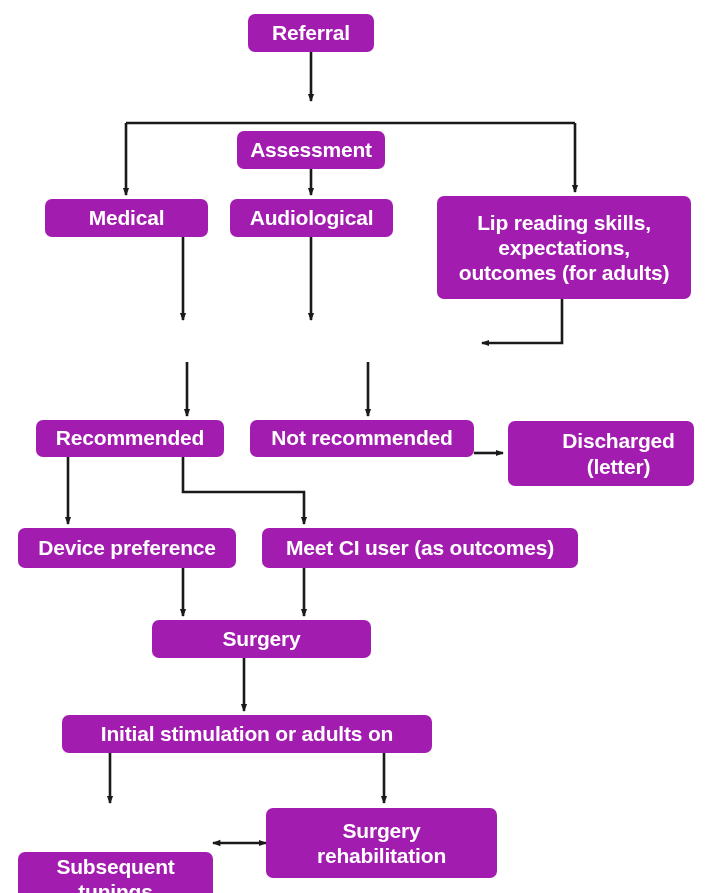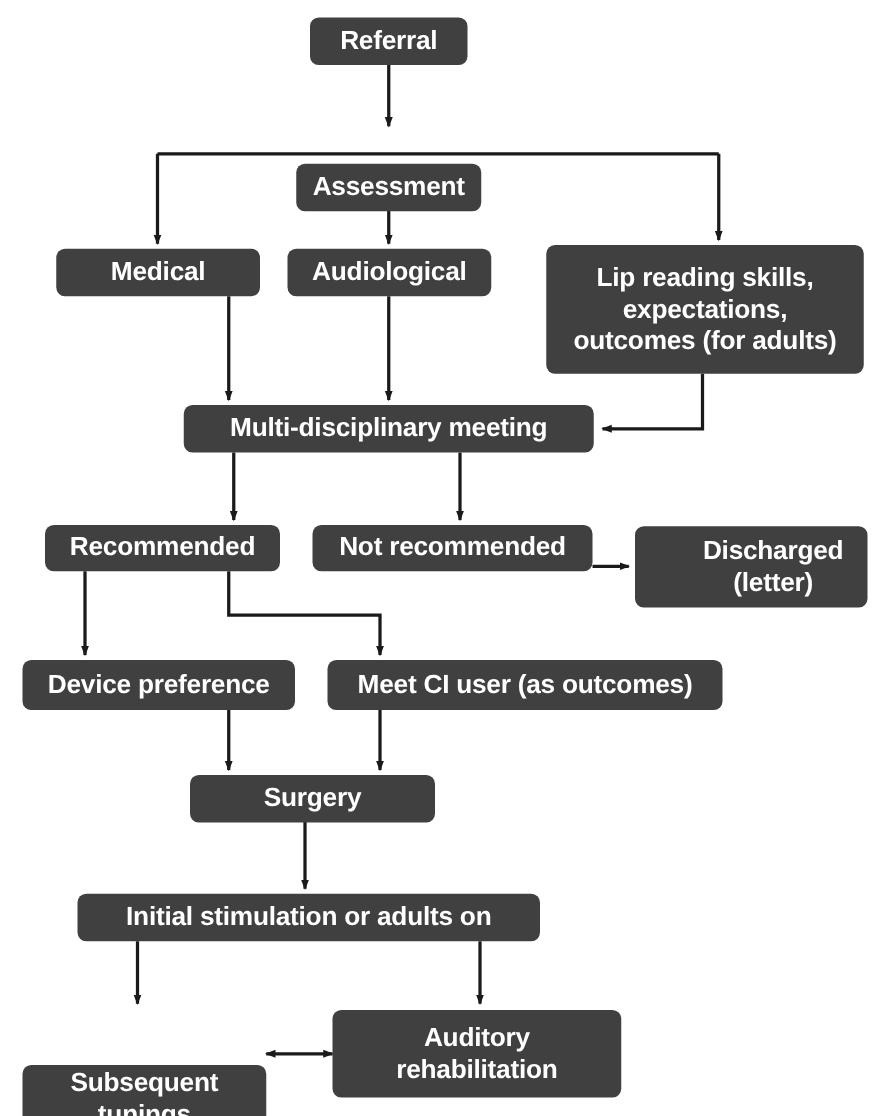--- a/index.html
+++ b/index.html
@@ -19,21 +19,21 @@
     position: absolute;
     left: 0;
     top: 0;
     width: 709px;
     height: 893px;
     pointer-events: none;
   }
   .node {
     position: absolute;
     box-sizing: border-box;
-    background: #404040;
+    background: #a21caf;
     color: #ffffff;
     border-radius: 7px;
     display: flex;
     align-items: center;
     justify-content: center;
     text-align: center;
     font-weight: bold;
     font-size: 21px;
     line-height: 1.15;
     letter-spacing: -0.2px;
@@ -102,33 +102,32 @@
   <div class="node" style="left:248px; top:14px; width:126px; height:38px;">Referral</div>
 
   <div class="node" style="left:237px; top:103px; width:148px; height:38px;margin-top:28px;">Assessment</div>
 
   <div class="node" style="left:45px; top:199px; width:163px; height:38px;">Medical</div>
 
   <div class="node" style="left:230px; top:199px; width:163px; height:38px;text-align:right;">Audiological</div>
 
   <div class="node multiline" style="left:437px; top:196px; width:254px; height:103px;">Lip reading skills, expectations, outcomes (for adults)</div>
 
-  <div class="node" style="left:147px; top:324px; width:328px; height:38px;">Multi-disciplinary meeting</div>
 
   <div class="node" style="left:36px; top:420px; width:188px; height:37px;">Recommended</div>
 
   <div class="node" style="left:250px; top:420px; width:224px; height:37px;">Not recommended</div>
 
   <div class="node multiline" style="left:508px; top:421px; width:186px; height:65px;padding-left:45px;">Discharged (letter)</div>
 
   <div class="node" style="left:18px; top:528px; width:218px; height:40px;">Device preference</div>
 
   <div class="node" style="left:262px; top:528px; width:316px; height:40px;">Meet CI user (as outcomes)</div>
 
-  <div class="node" style="left:152px; top:620px; width:196px; height:38px;">Surgery</div>
+  <div class="node" style="left:152px; top:620px; width:219px; height:38px;">Surgery</div>
 
   <div class="node" style="left:62px; top:715px; width:370px; height:38px;">Initial stimulation or adults on</div>
 
   <div class="node multiline" style="left:18px; top:816px; width:195px; height:54px;margin-top:36px;">Subsequent tunings</div>
 
-  <div class="node multiline" style="left:266px; top:808px; width:231px; height:70px;">Auditory rehabilitation</div>
+  <div class="node multiline" style="left:266px; top:808px; width:231px; height:70px;">Surgery rehabilitation</div>
 
 </div>
 
 </body></html>

